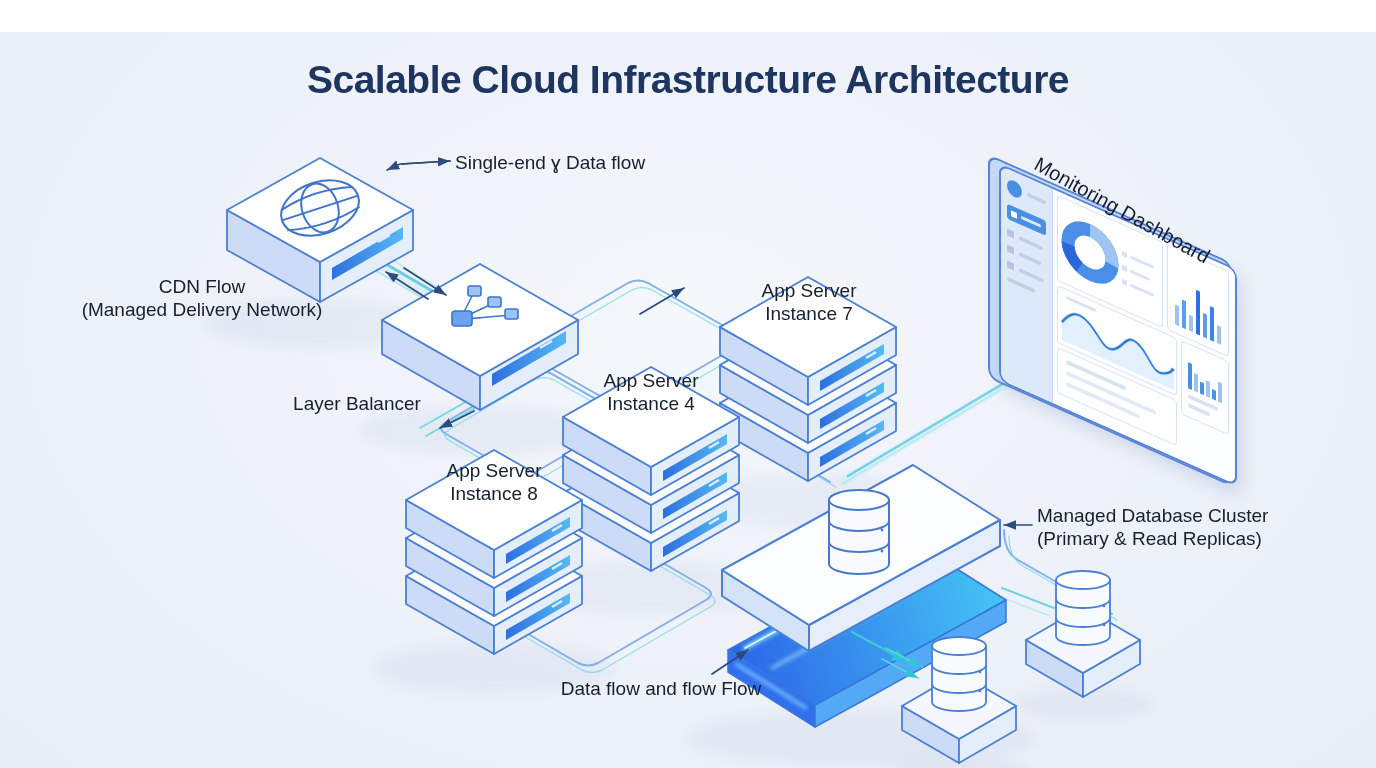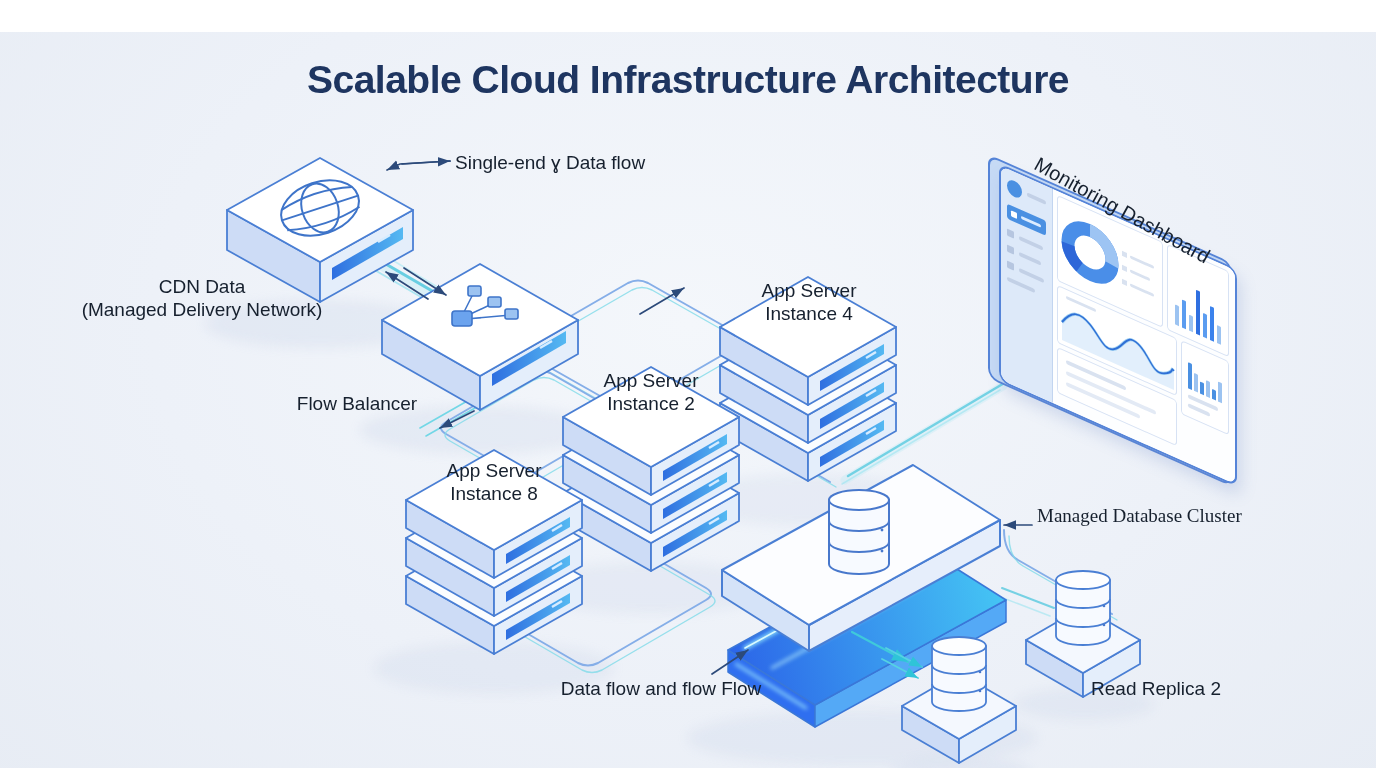--- a/index.html
+++ b/index.html
@@ -375,45 +375,45 @@
         <div class="sline" style="width:60px;margin:8px 0 0 8px;background:#d9e2f0;"></div>
         <div class="sline" style="width:90px;margin:7px 0 0 8px;background:#e3eaf5;"></div>
         <div class="sline" style="width:74px;margin:7px 0 0 8px;background:#e3eaf5;"></div>
       </div>
     </div>
   </div>
 
   <div class="label" style="left:455px;top:120px;text-align:right;">Single-end ɣ Data flow</div>
 
   <div class="label" style="left:42px;top:244px;width:320px;">
-    <span>CDN Data</span>
+    <span>CDN Flow</span>
     <span class="l2">(Managed Delivery Network)</span>
   </div>
 
-  <div class="label" style="left:267px;top:361px;width:180px;">Flow Balancer</div>
+  <div class="label" style="left:267px;top:361px;width:180px;">Layer Balancer</div>
 
   <div class="label" style="left:719px;top:248px;width:180px;">
     <span>App Server</span>
-    <span class="l2">Instance 4</span>
+    <span class="l2">Instance 7</span>
   </div>
 
   <div class="label" style="left:561px;top:338px;width:180px;">
     <span>App Server</span>
-    <span class="l2">Instance 2</span>
+    <span class="l2">Instance 4</span>
   </div>
 
   <div class="label" style="left:404px;top:428px;width:180px;">
     <span>App Server</span>
     <span class="l2">Instance 8</span>
   </div>
 
-  <div class="label" style="left:1037px;top:473px;text-align:left;font-family:Liberation Serif, serif;">
+  <div class="label" style="left:1037px;top:473px;text-align:left;">
     <span>Managed Database Cluster</span>
-  </div>
-
-
-  <div class="label" style="left:1056px;top:646px;width:200px;">Read Replica 2</div>
+    <span class="l2">(Primary &amp; Read Replicas)</span>
+  </div>
+
+
 
   <div class="label" style="left:546px;top:646px;width:230px;">Data flow and flow Flow</div>
 
   <div class="label" style="left:1042px;top:120px;font-size:20px;transform:rotate(29deg);transform-origin:left top;">Monitoring Dashboard</div>
 
 </div>
 
 </body></html>

